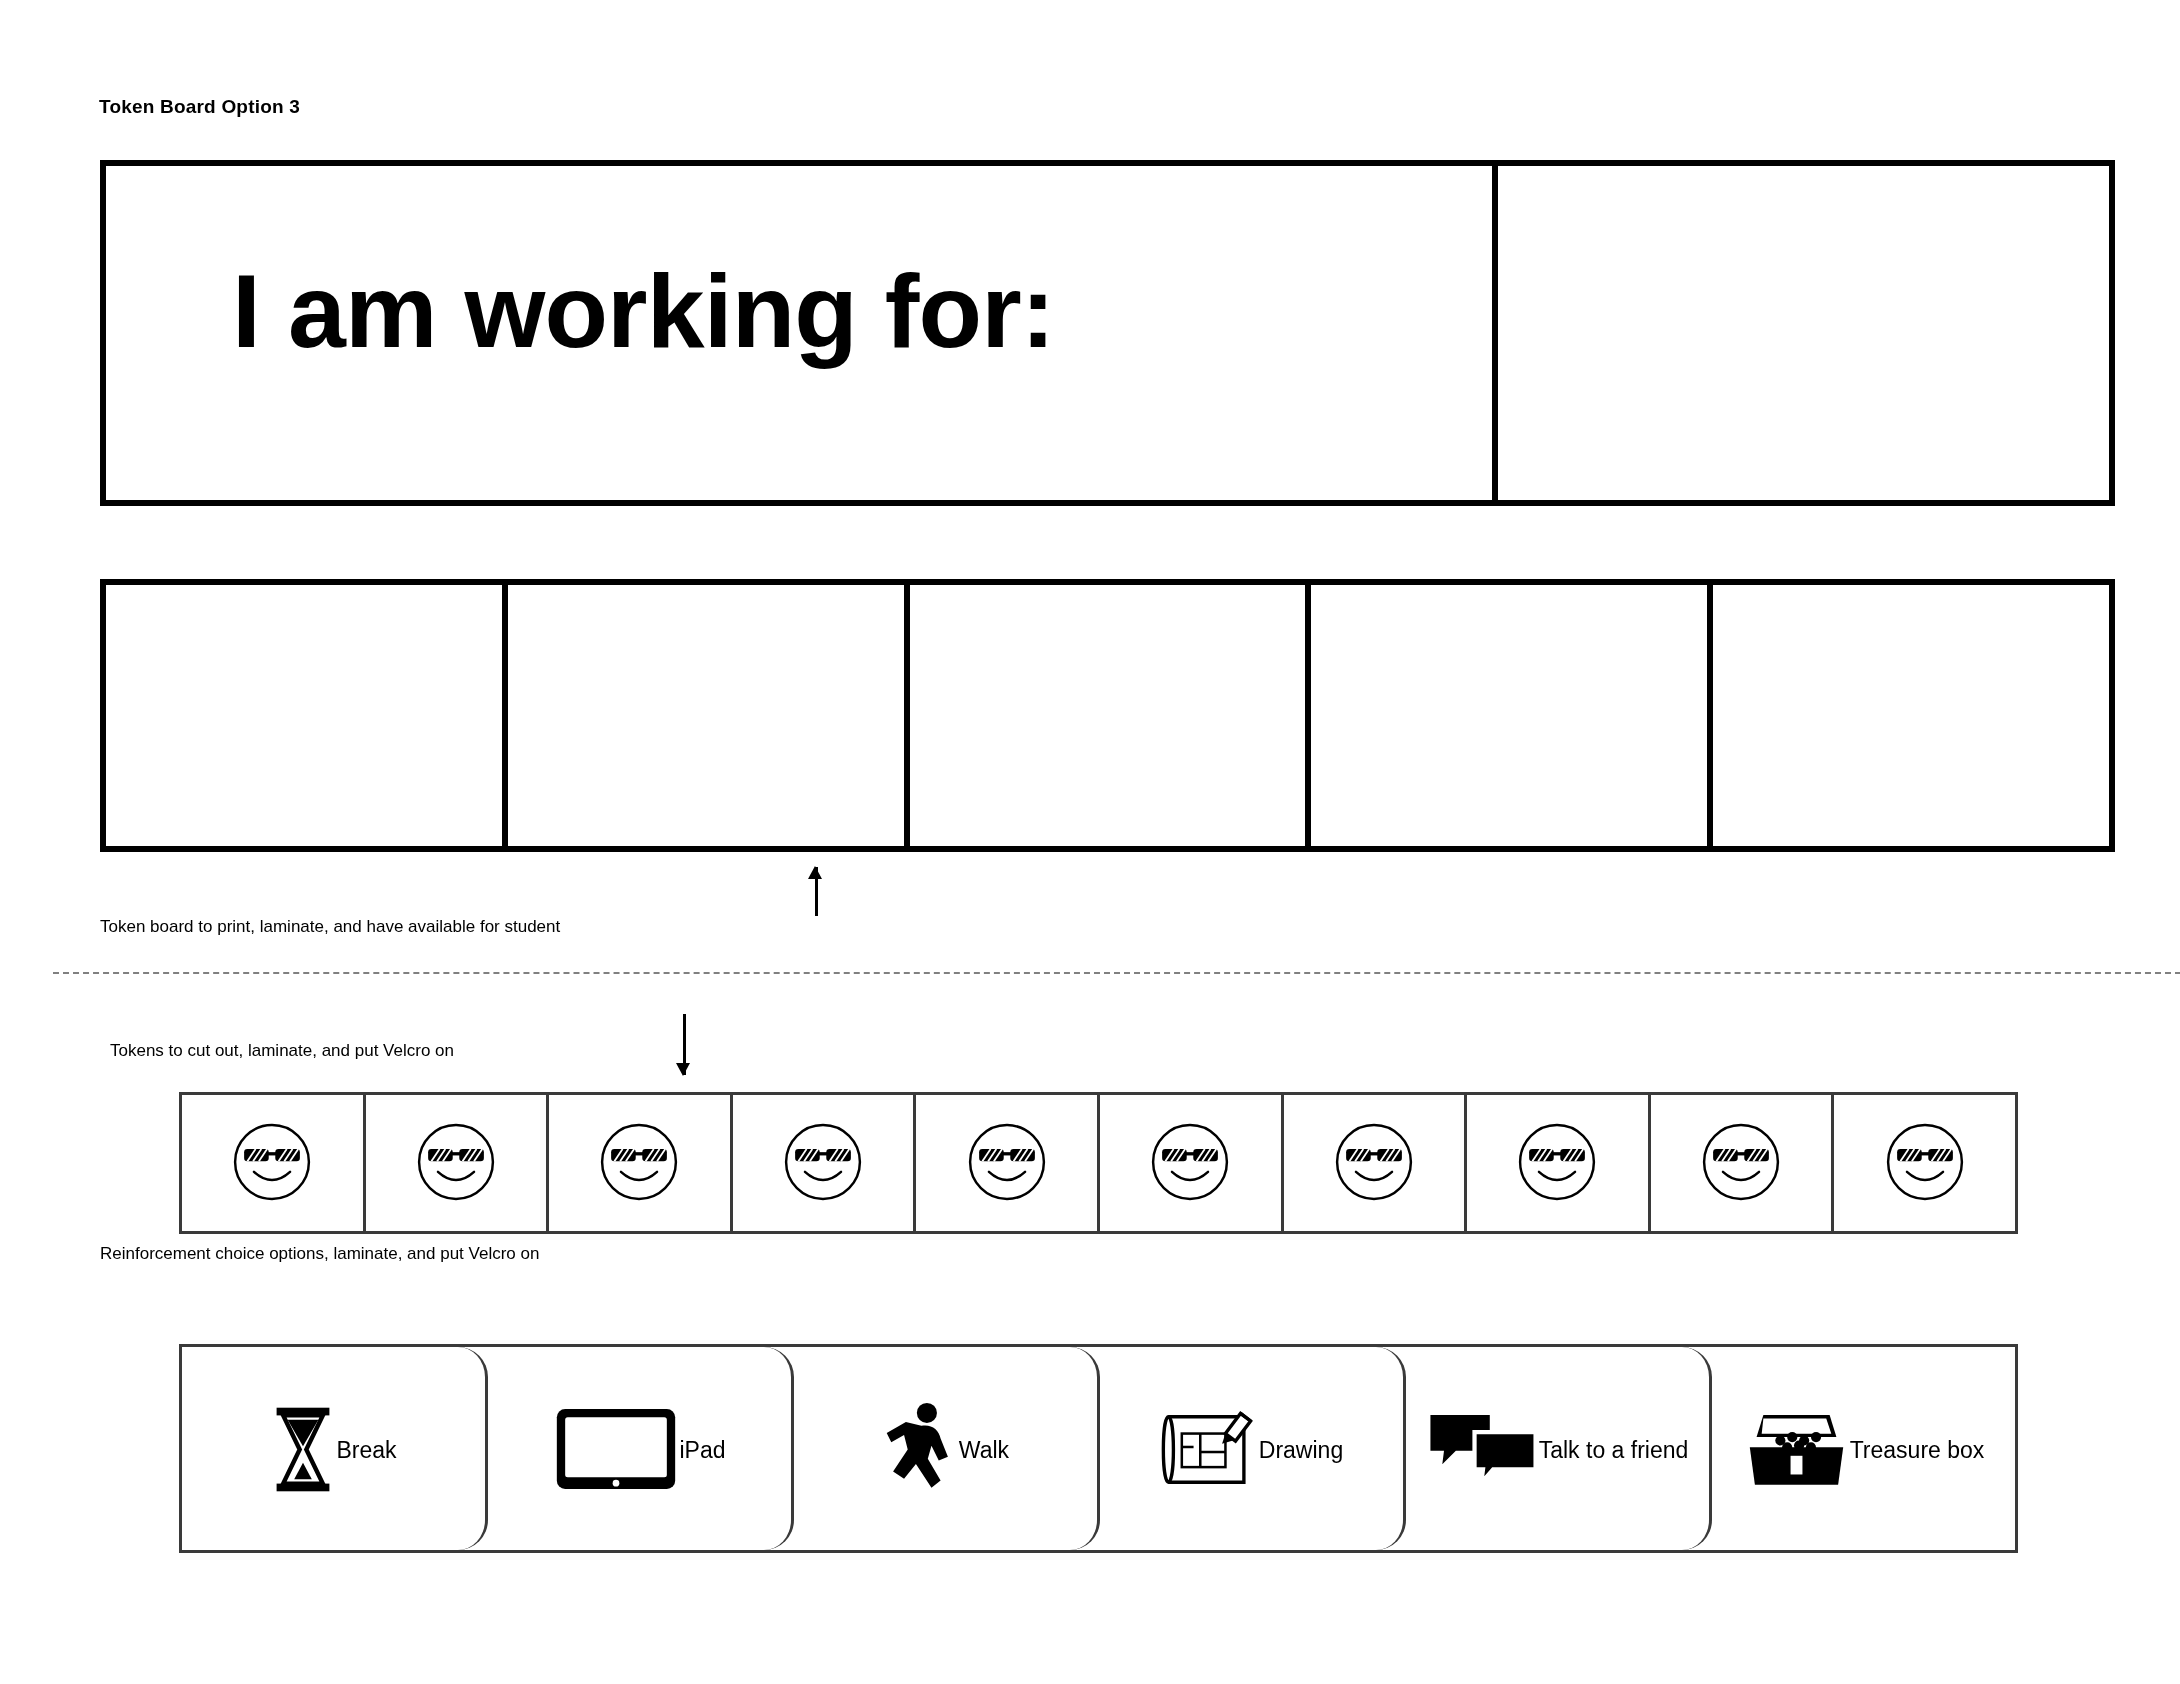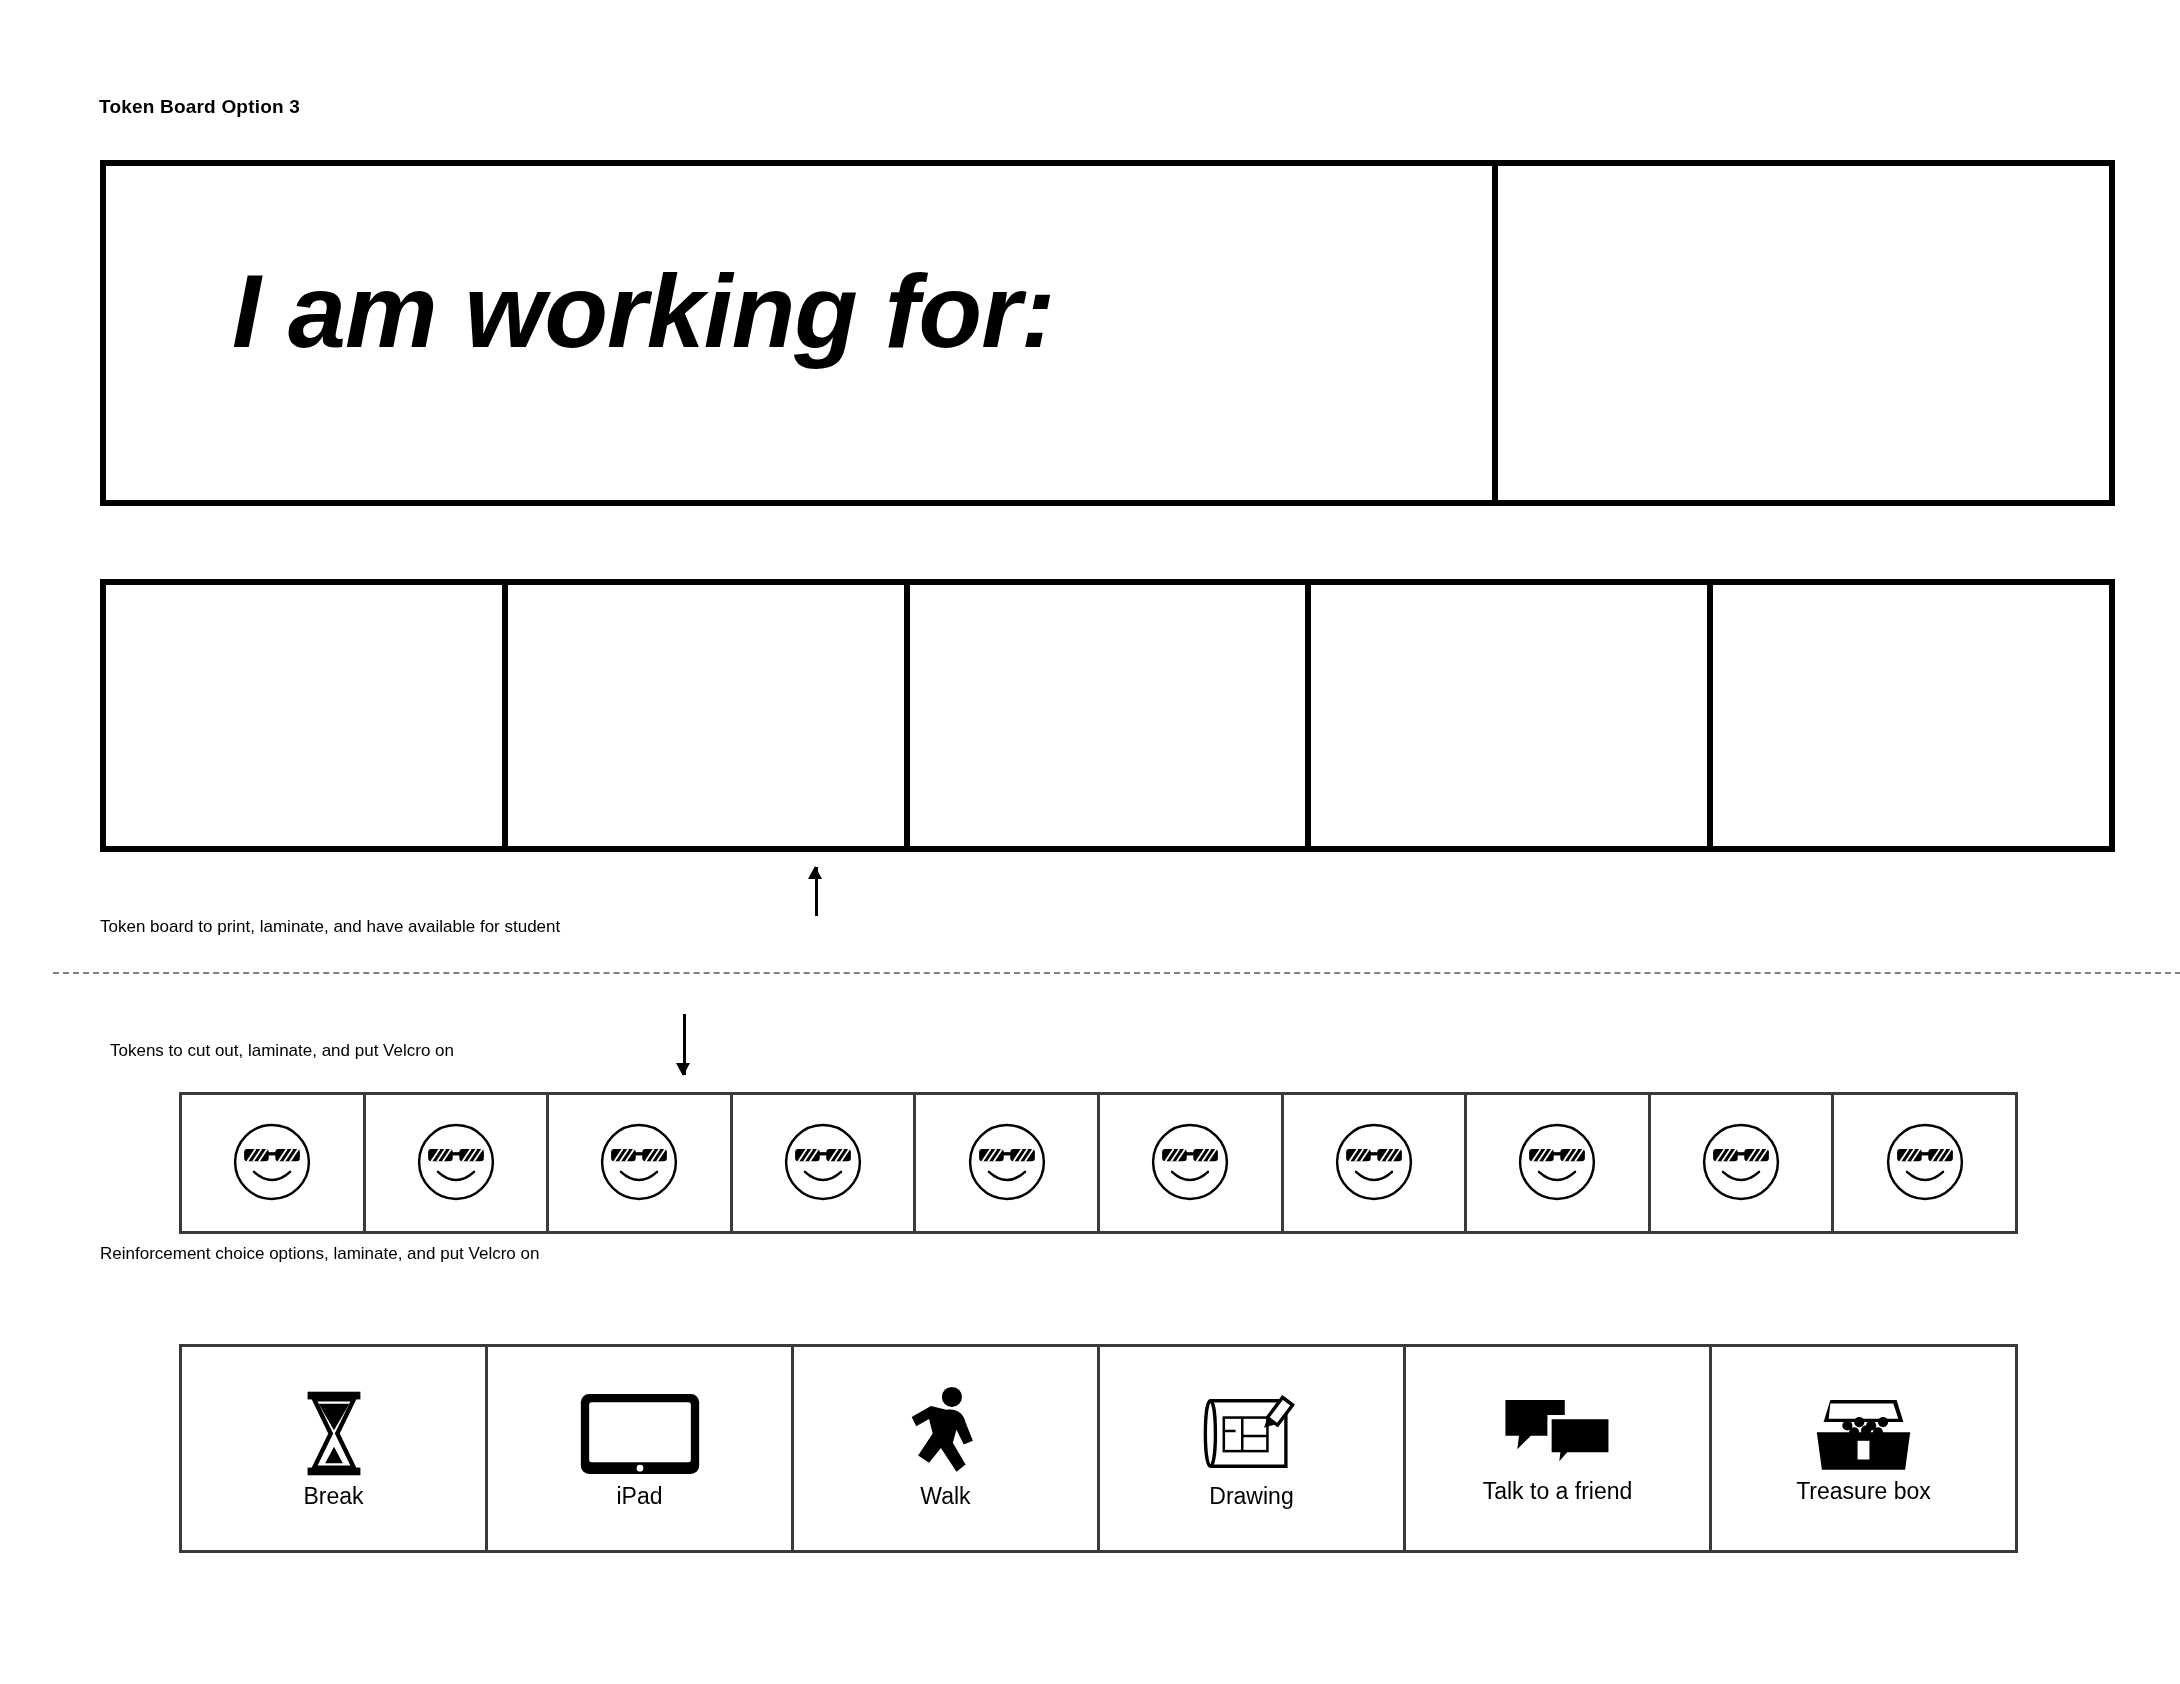--- a/index.html
+++ b/index.html
@@ -49,21 +49,20 @@
     display: flex;
     align-items: center;
   }
   .working-label-text {
     font-size: 104px;
     font-weight: bold;
     letter-spacing: -0.9px;
     margin-left: 126px;
     line-height: 1;
     transform: translateY(-22px);
-    font-style: italic;
   }
   .working-target-cell {
     flex: 1;
   }
 
   
   .token-strip {
     position: absolute;
     left: 100px;
     top: 579px;
@@ -164,24 +163,25 @@
     height: 209px;
     border: 3.4px solid #3a3a3a;
     box-sizing: border-box;
     display: flex;
   }
   .reinf-cell {
     flex: 1;
     box-sizing: border-box;
     border-right: 3.4px solid #3a3a3a;
     display: flex;
-    flex-direction: column;
+    flex-direction: row;
     align-items: center;
     justify-content: center;
     padding-top: 1px;
+    border-radius: 30px;
   }
   .reinf-cell:last-child { border-right: none; }
   .reinf-icon {
     height: 92px;
     display: flex;
     align-items: center;
     justify-content: center;
   }
   .reinf-label {
     font-size: 23px;

